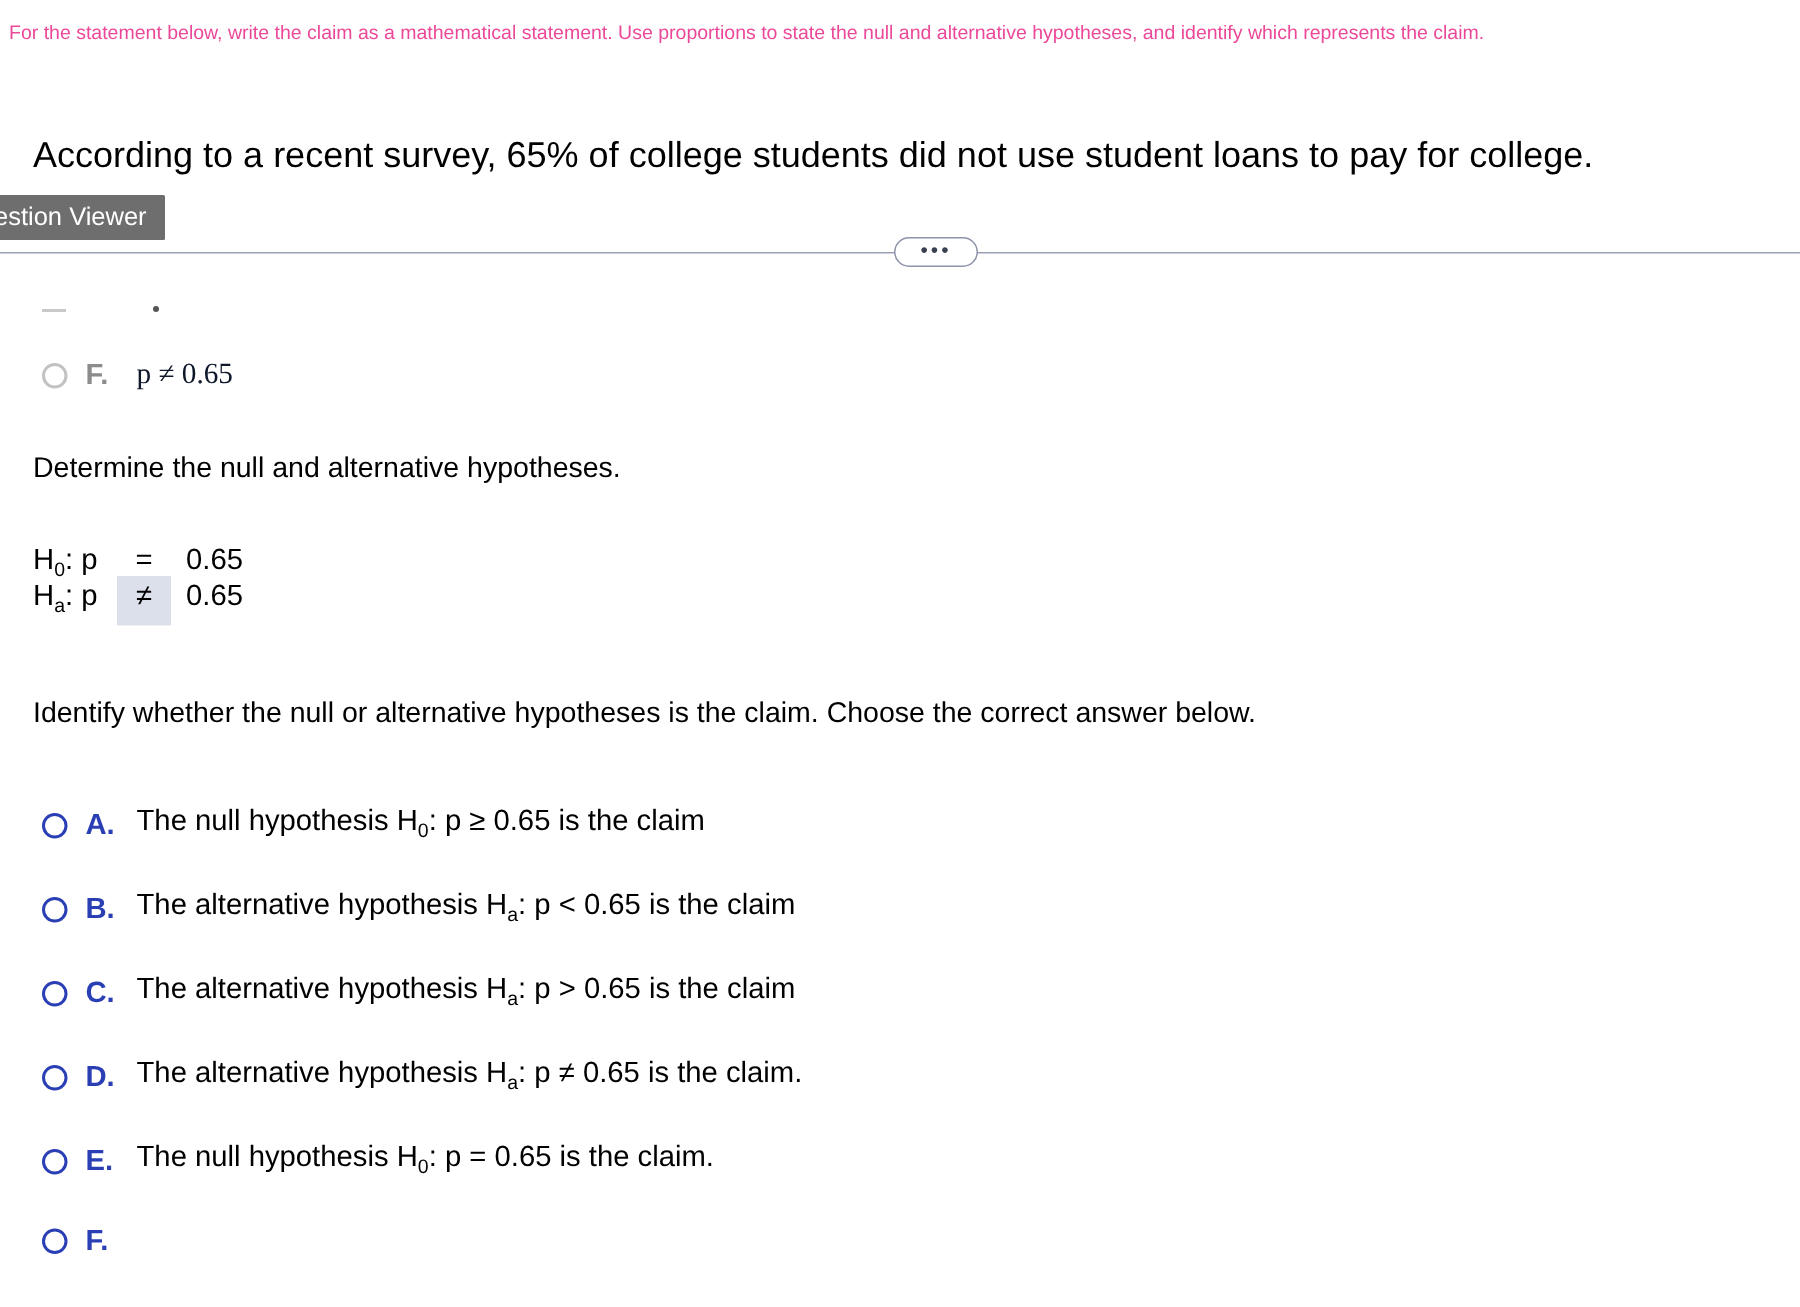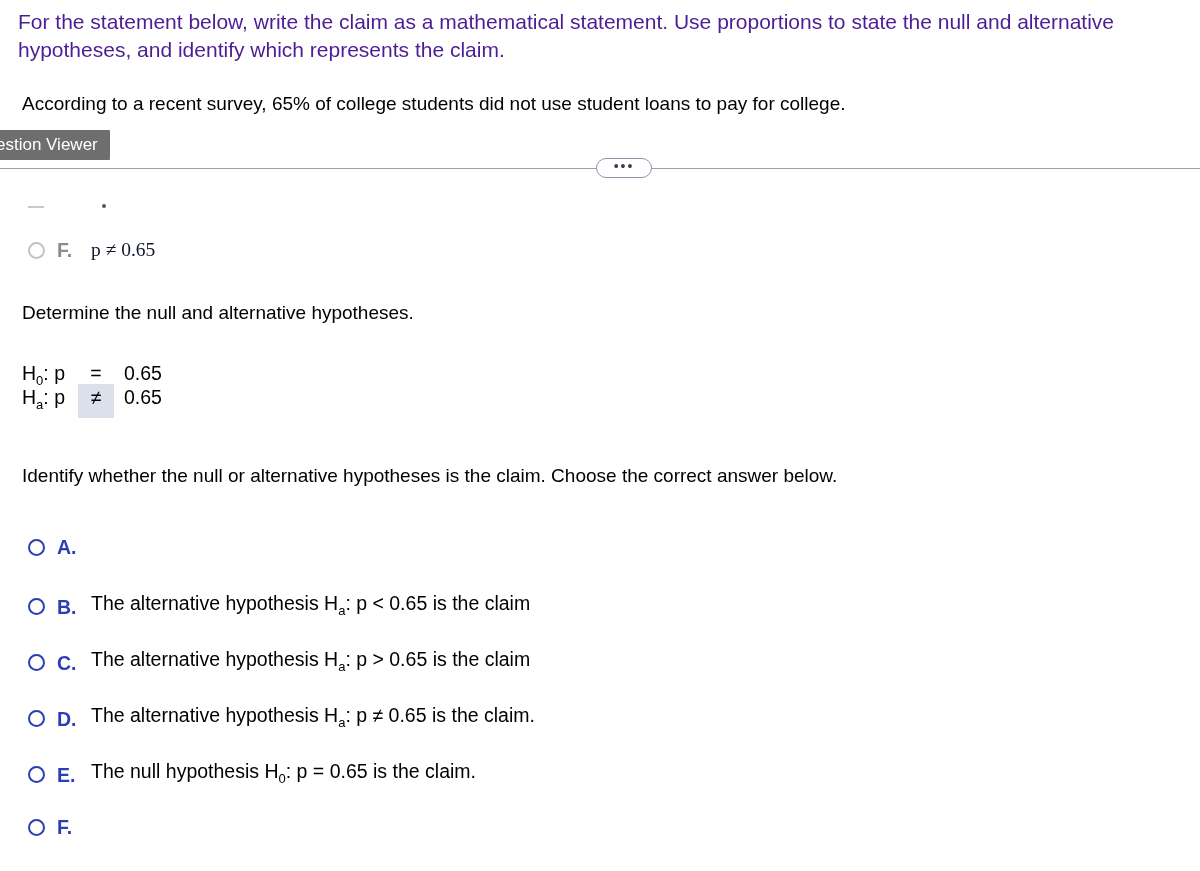--- a/index.html
+++ b/index.html
@@ -15,33 +15,33 @@
     position: relative;
     overflow: hidden;
   }
   .page {
     position: relative;
     width: 1200px;
     height: 871px;
   }
   .prompt {
     position: absolute;
-    left: 18px;
+    left: 6px;
     top: 8px;
     width: 1140px;
-    font-size: 21px;
+    font-size: 13px;
     line-height: 28px;
-    color: #4c1d95;
+    color: #ec4899;
   }
   .statement {
     position: absolute;
     left: 22px;
     top: 90px;
     width: 1140px;
-    font-size: 19px;
+    font-size: 24px;
     line-height: 28px;
     color: #000;
   }
   
   .qv-tab {
     position: absolute;
     left: -16px;
     top: 130px;
     height: 30px;
     background: #6e6e6e;
@@ -219,20 +219,21 @@
     <span class="hyp-label">H<sub>a</sub>: p</span>
     <span class="hyp-box filled">≠</span>
     <span>0.65</span>
   </div>
 
   <div class="section-text" style="top:463px;">Identify whether the null or alternative hypotheses is the claim. Choose the correct answer below.</div>
 
   <div class="opt-row" style="left:28px; top:534px;">
     <span class="radio"></span>
     <span class="opt-letter">A.</span>
+    <span class="opt-text nowrap"><span>The null hypothesis H</span><sub>0</sub><span>: p ≥ 0.65 is the claim</span></span>
   </div>
 
   <div class="opt-row" style="left:28px; top:590px;">
     <span class="radio"></span>
     <span class="opt-letter">B.</span>
     <span class="opt-text nowrap"><span>The alternative hypothesis H</span><sub>a</sub><span>: p &lt; 0.65 is the claim</span></span>
   </div>
 
   <div class="opt-row" style="left:28px; top:646px;">
     <span class="radio"></span>

